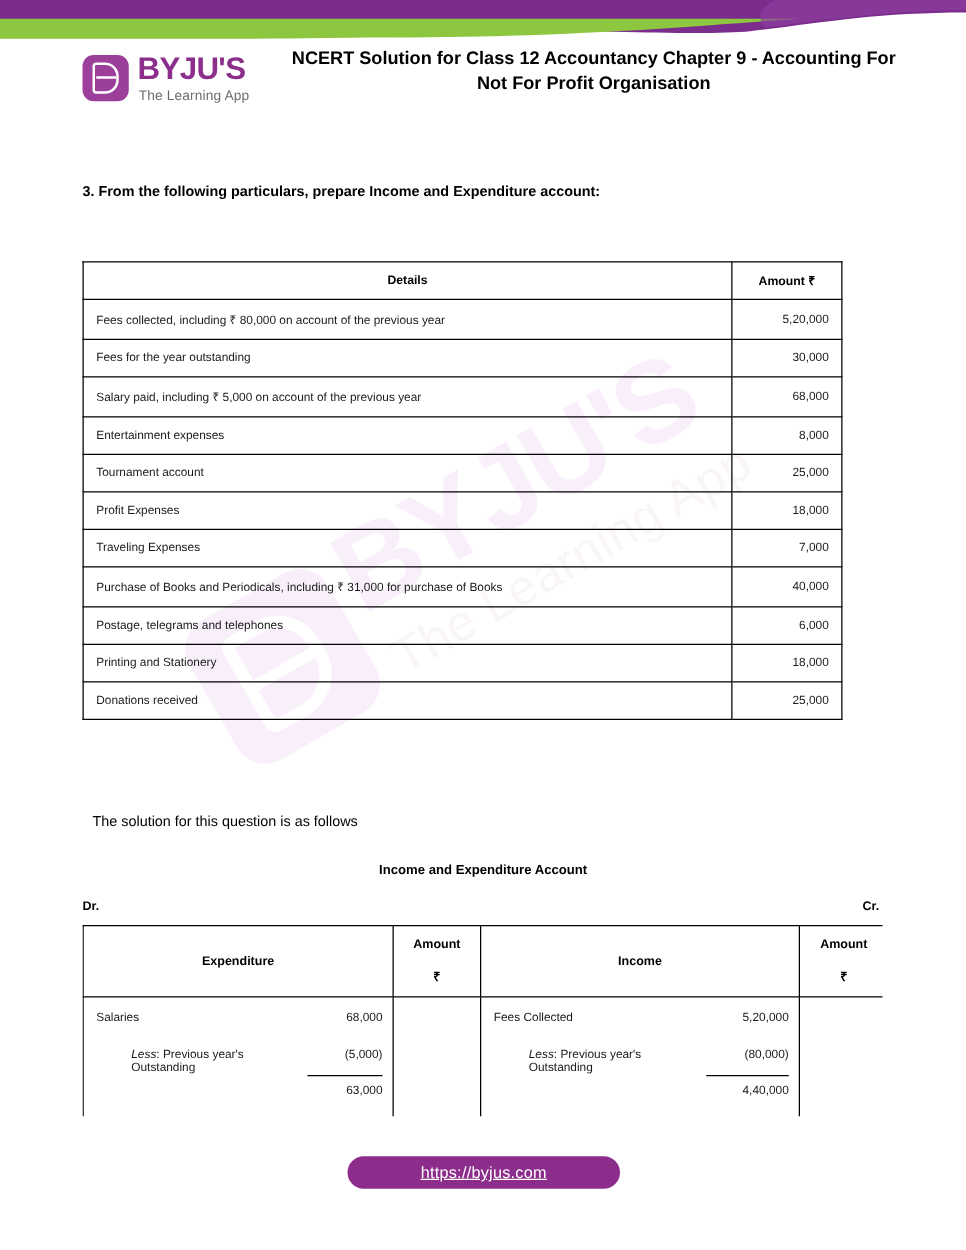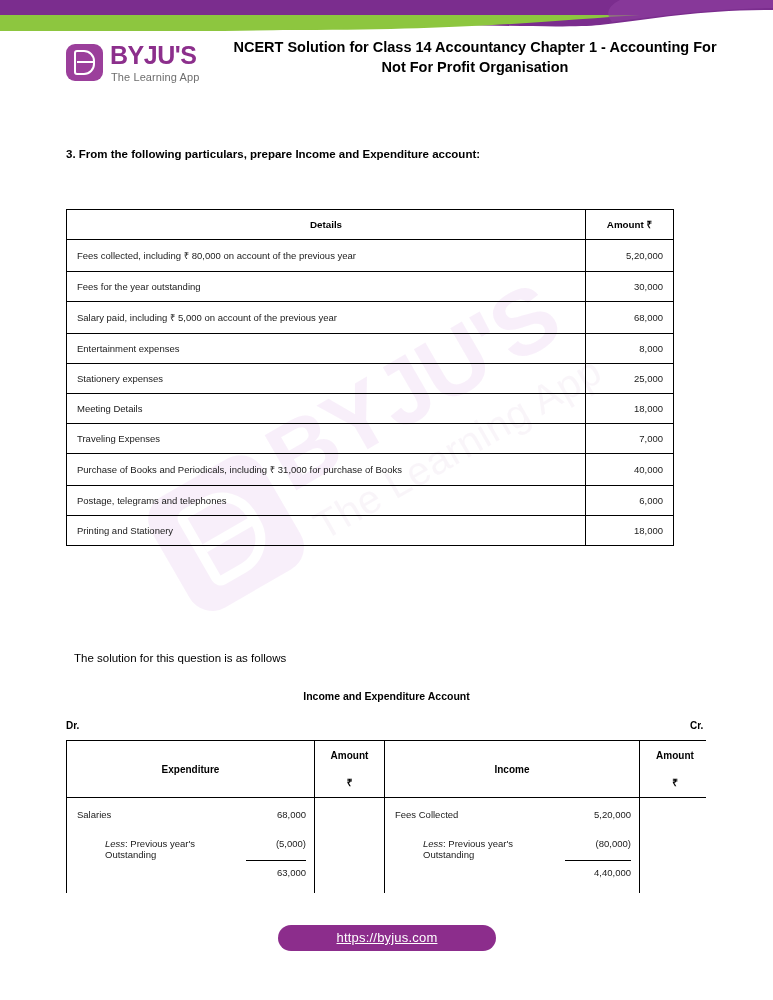--- a/index.html
+++ b/index.html
@@ -330,21 +330,21 @@
   </div>
 
   <div class="header">
     <div class="logo">
       <div class="logo-mark">
         <div class="bglyph"></div>
       </div>
       <div class="logo-word">BYJU'S</div>
       <div class="logo-sub">The Learning App</div>
     </div>
-    <div class="doc-title">NCERT Solution for Class 14 Accountancy Chapter 1 - Accounting For Not For Profit Organisation</div>
+    <div class="doc-title">NCERT Solution for Class 12 Accountancy Chapter 9 - Accounting For Not For Profit Organisation</div>
   </div>
 
   <div class="watermark">
     <div class="wm-mark">
         <div class="wb"></div>
       </div>
     <div class="wm-word">BYJU'S</div>
     <div class="wm-sub">The Learning App</div>
   </div>
 
@@ -370,42 +370,46 @@
           </tr>
           <tr>
             <td class="d">Salary paid, including ₹ 5,000 on account of the previous year</td>
             <td class="a">68,000</td>
           </tr>
           <tr>
             <td class="d">Entertainment expenses</td>
             <td class="a">8,000</td>
           </tr>
           <tr>
-            <td class="d">Stationery expenses</td>
+            <td class="d">Tournament account</td>
             <td class="a">25,000</td>
           </tr>
           <tr>
-            <td class="d">Meeting Details</td>
+            <td class="d">Profit Expenses</td>
             <td class="a">18,000</td>
           </tr>
           <tr>
             <td class="d">Traveling Expenses</td>
             <td class="a">7,000</td>
           </tr>
           <tr>
             <td class="d">Purchase of Books and Periodicals, including ₹ 31,000 for purchase of Books</td>
             <td class="a">40,000</td>
           </tr>
           <tr>
             <td class="d">Postage, telegrams and telephones</td>
             <td class="a">6,000</td>
           </tr>
           <tr>
             <td class="d">Printing and Stationery</td>
             <td class="a">18,000</td>
+          </tr>
+          <tr>
+            <td class="d">Donations received</td>
+            <td class="a">25,000</td>
           </tr>
         </tbody>
     </table>
 
     <div class="sol-text">The solution for this question is as follows</div>
     <div class="acct-title">Income and Expenditure Account</div>
     <div class="dr-label">Dr.</div>
     <div class="cr-label">Cr.</div>
 
     <div class="ledger-wrap">

